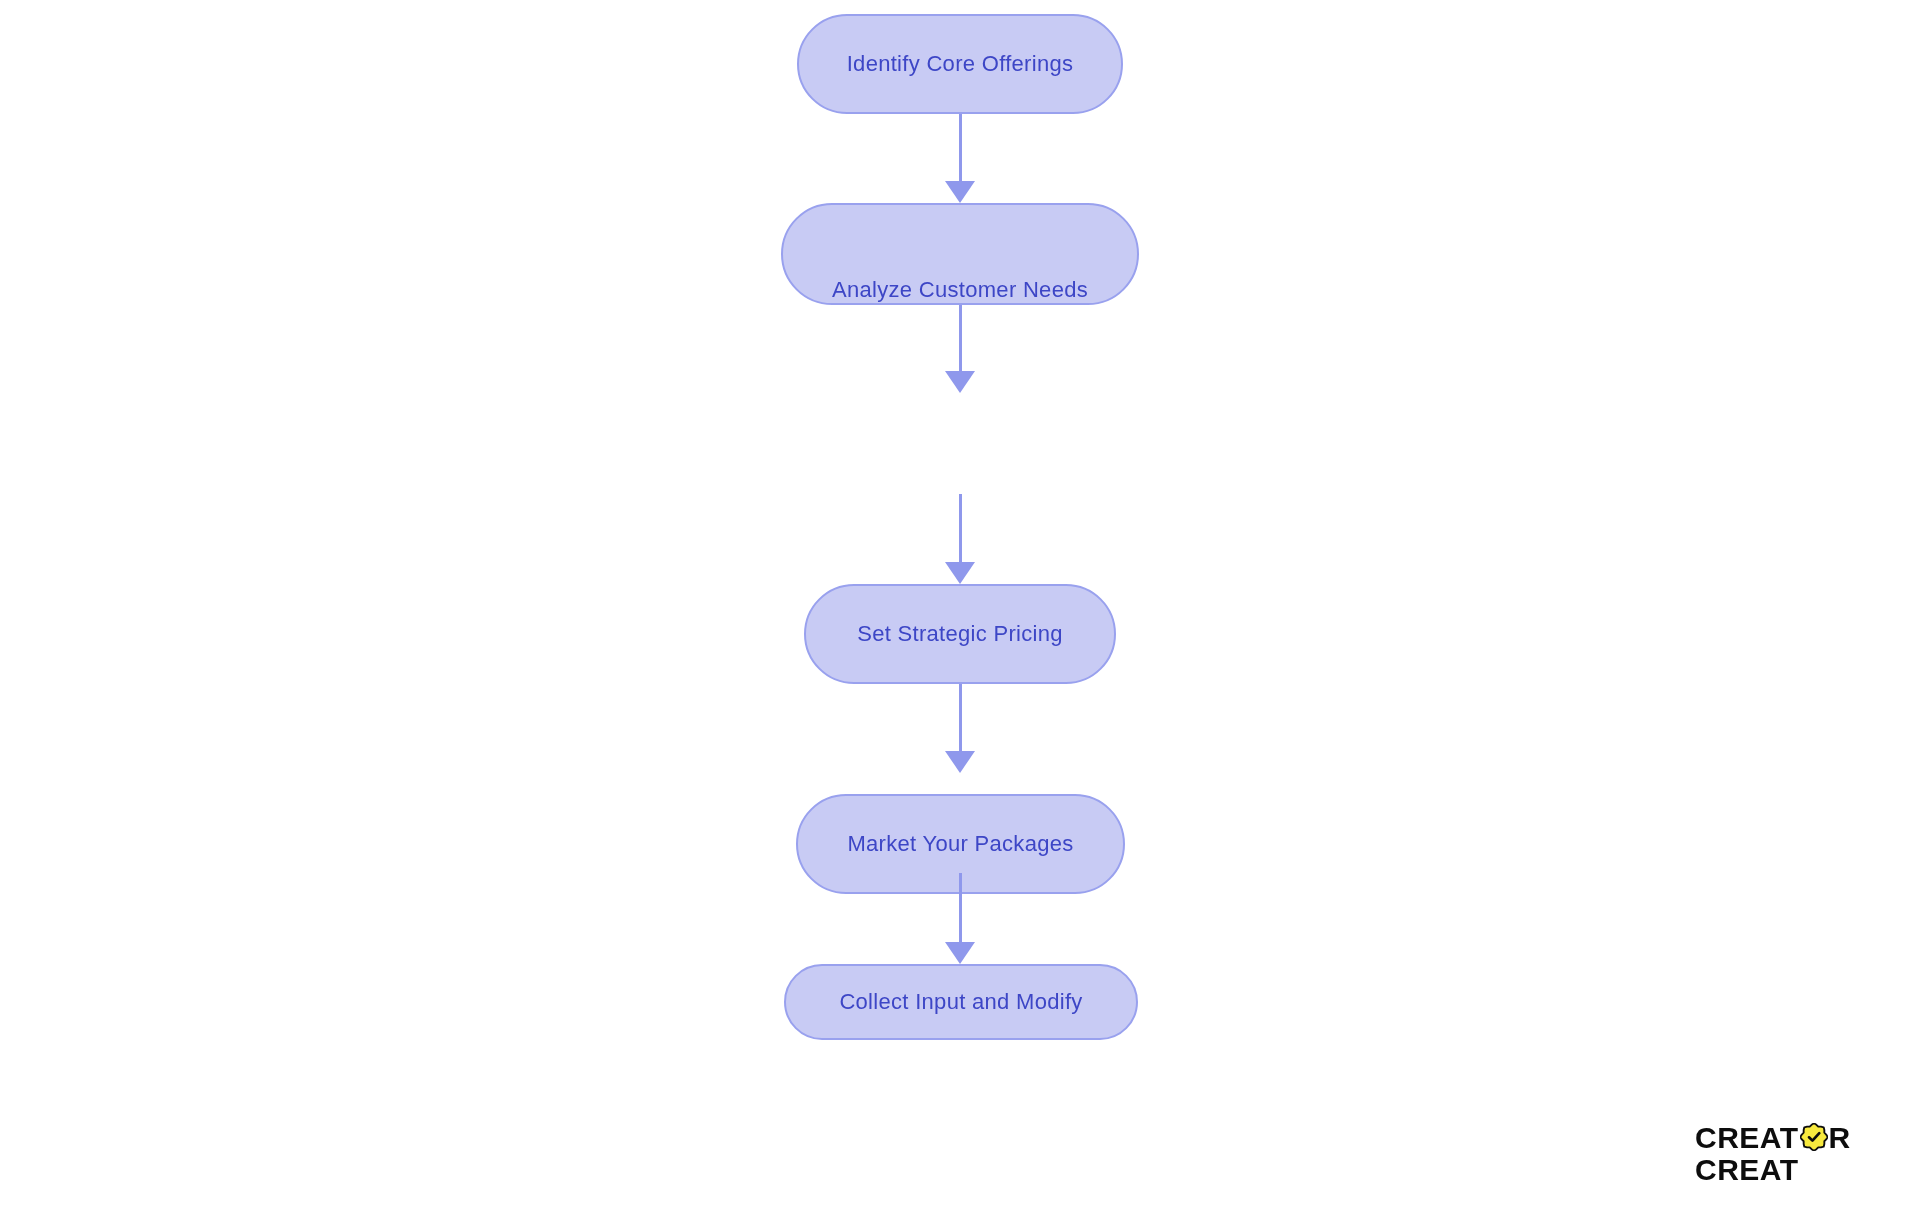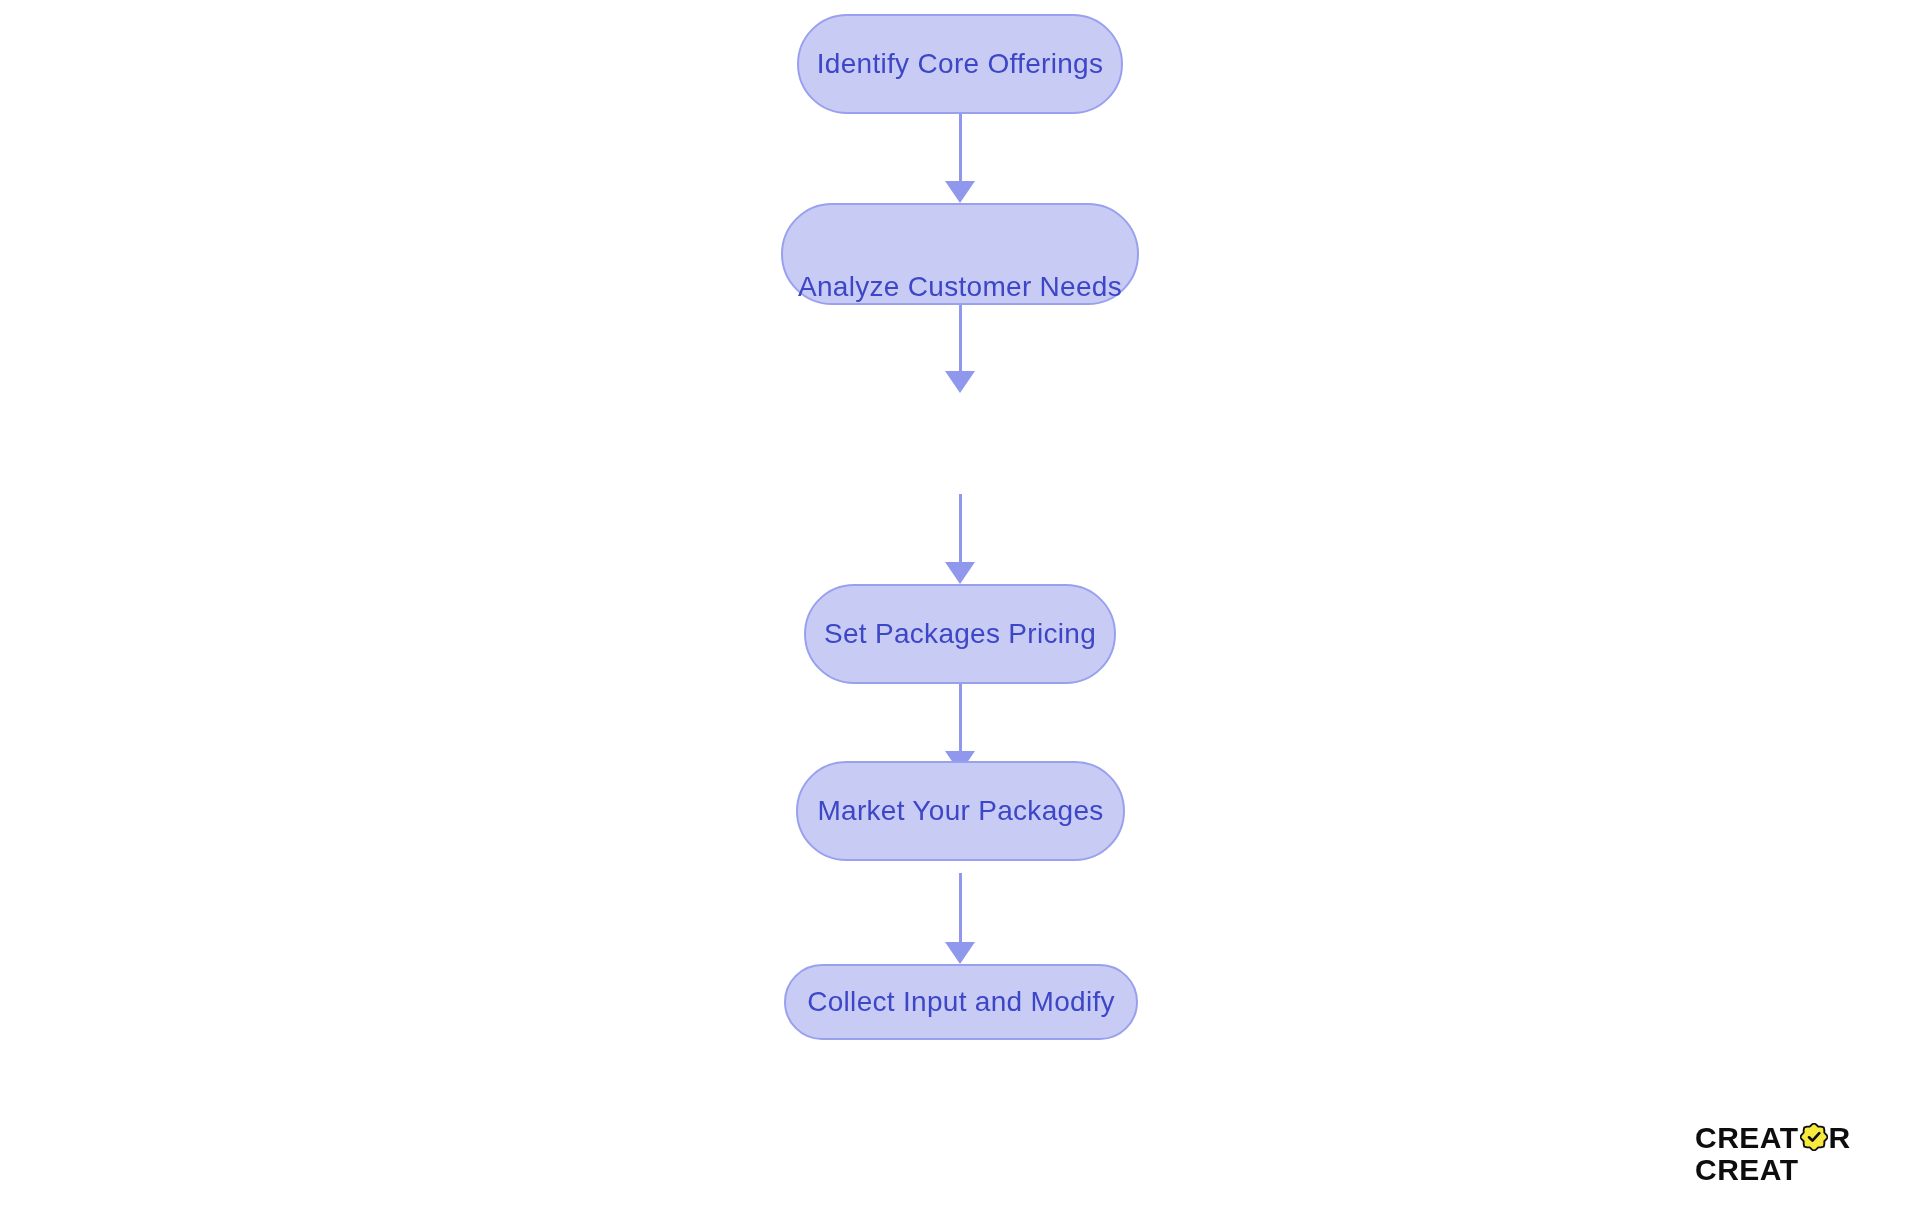--- a/index.html
+++ b/index.html
@@ -26,21 +26,21 @@
     position: absolute;
     background: var(--node-fill);
     border: 2px solid var(--node-border);
     border-radius: 52px;
     display: flex;
     align-items: center;
     justify-content: center;
   }
   .flow-node .node-label {
     color: var(--node-text);
-    font-size: 28px;
+    font-size: 22px;
     letter-spacing: 0.3px;
     white-space: nowrap;
   }
   .flow-arrow {
     position: absolute;
     left: 944px;
     width: 32px;
   }
   .arrow-line {
     position: absolute;
@@ -104,29 +104,29 @@
     <div class="arrow-head"></div>
   </div>
 
 
   <div class="flow-arrow" style="top:494px; height:90px;">
     <div class="arrow-line" style="height:68px;"></div>
     <div class="arrow-head"></div>
   </div>
 
   <div class="flow-node" style="left:804px; top:584px; width:312px; height:100px;">
-    <span class="node-label">Set Packages Pricing</span>
+    <span class="node-label">Set Strategic Pricing</span>
   </div>
 
   <div class="flow-arrow" style="top:684px; height:89px;">
     <div class="arrow-line" style="height:67px;"></div>
     <div class="arrow-head"></div>
   </div>
 
-  <div class="flow-node" style="left:796px; top:761px; width:329px; height:100px;">
+  <div class="flow-node" style="left:796px; top:794px; width:329px; height:100px;">
     <span class="node-label">Market Your Packages</span>
   </div>
 
   <div class="flow-arrow" style="top:873px; height:91px;">
     <div class="arrow-line" style="height:69px;"></div>
     <div class="arrow-head"></div>
   </div>
 
   <div class="flow-node" style="left:784px; top:964px; width:354px; height:76px;">
     <span class="node-label">Collect Input and Modify</span>

